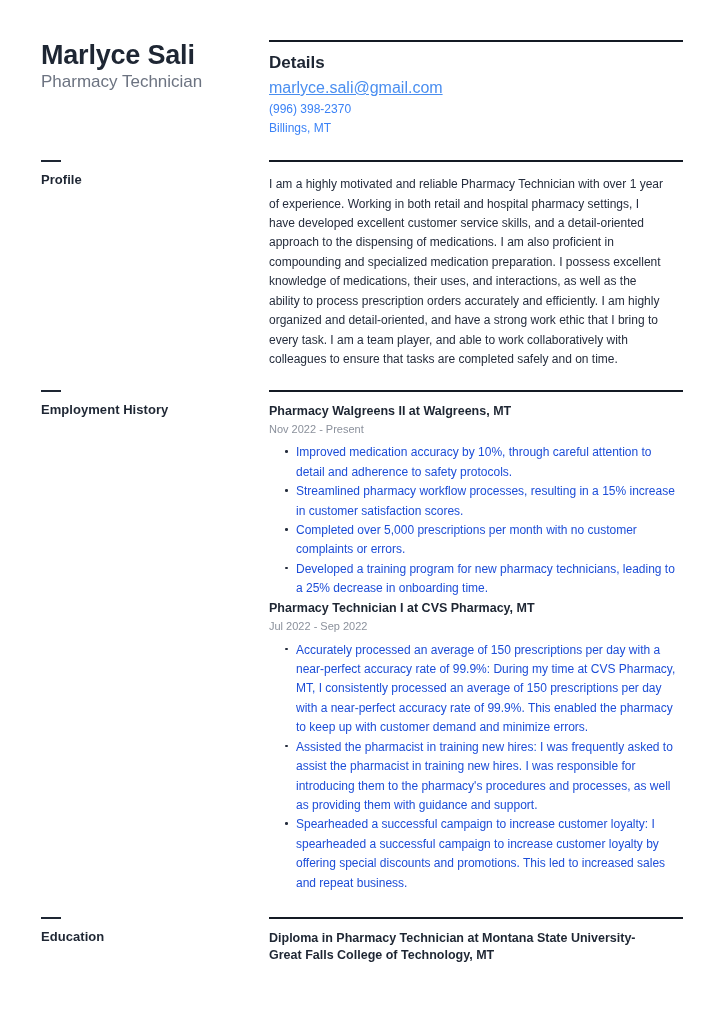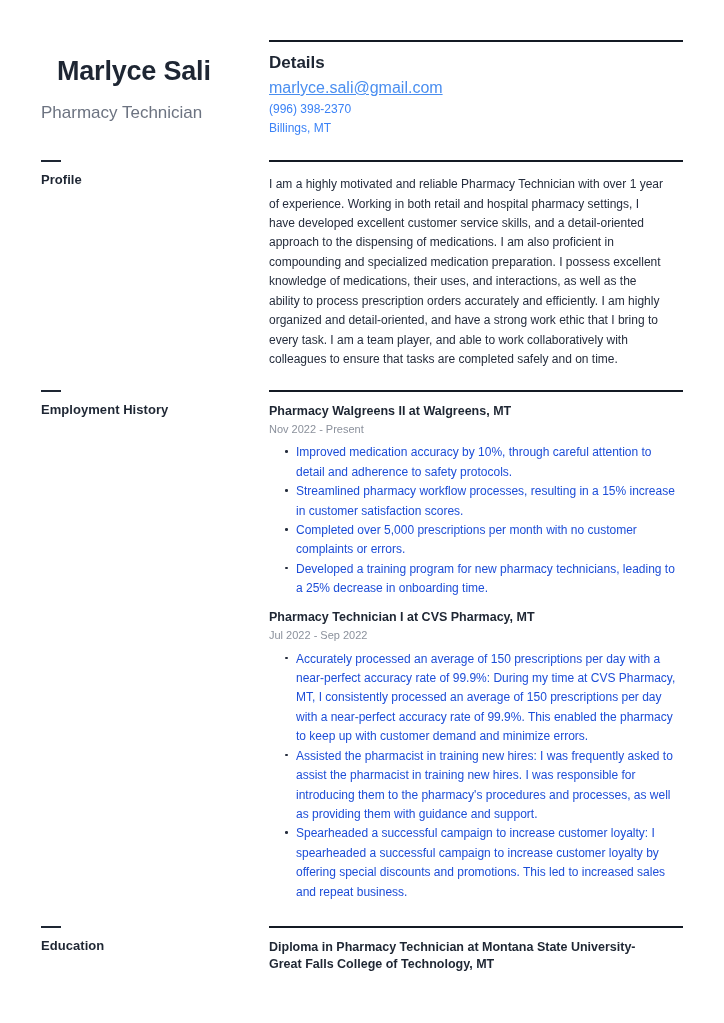--- a/index.html
+++ b/index.html
@@ -34,21 +34,21 @@
     flex: 0 0 228px;
     padding-right: 16px;
     box-sizing: border-box;
   }
   .name {
     font-size: 27px;
     font-weight: 700;
     line-height: 1.12;
     letter-spacing: -0.2px;
     color: #1e2633;
-    margin: 16px;
+    margin: 0;
     white-space: nowrap;
   }
   .job-title {
     font-size: 17px;
     font-weight: 400;
     line-height: 1.3;
     color: #6c7381;
     margin: 1px 0 0 0;
     white-space: nowrap;
   }
@@ -114,21 +114,21 @@
   
   .profile-text {
     font-size: 12px;
     line-height: 1.62;
     color: #252d3d;
     margin: 0;
     max-width: 398px;
   }
 
   .entry { margin-bottom: 0; }
-  .entry + .entry { margin-top: 10px; }
+  .entry + .entry { margin-top: 1px; }
   .entry-title {
     font-size: 12.5px;
     font-weight: 700;
     line-height: 1.38;
     color: #1e2633;
     margin: 0;
     max-width: 398px;
   }
   .entry-date {
     font-size: 11px;

